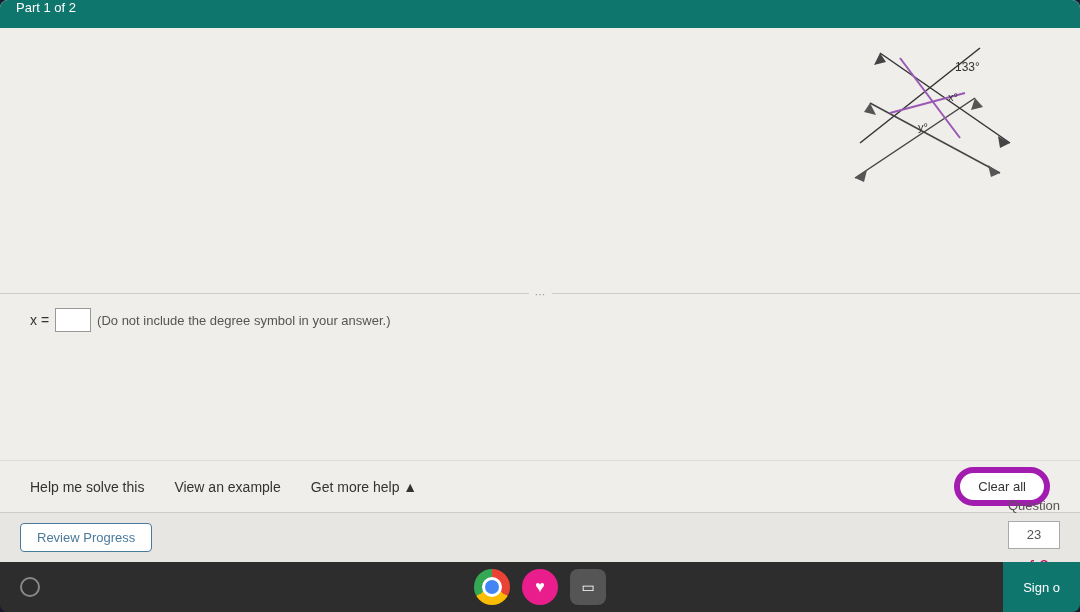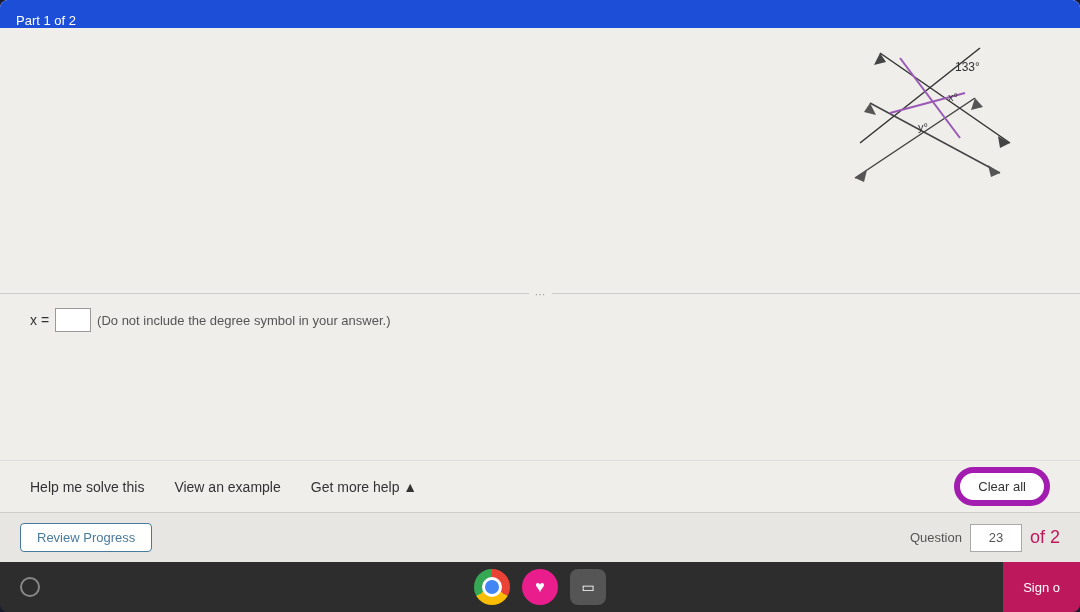--- a/index.html
+++ b/index.html
@@ -28,24 +28,24 @@
       left: 0;
       right: 0;
       bottom: 50px;
       background: #f0eeeb;
       display: flex;
       flex-direction: column;
     }
 
     
     .top-bar {
-      background: #1d4ed8;
+      background: #0f766e;
       height: 28px;
       display: flex;
-      align-items: flex-end;
+      align-items: flex-start;
       padding: 0 16px;
     }
 
     .part-label {
       color: #ffffff;
       font-size: 13px;
       font-weight: 500;
     }
 
     
@@ -176,20 +176,21 @@
       cursor: pointer;
     }
 
     .question-nav {
       margin-left: auto;
       display: flex;
       align-items: center;
       gap: 8px;
       font-size: 13px;
       color: #555;
+      flex-direction: column;
     }
 
     .question-num-box {
       width: 52px;
       height: 28px;
       border: 1px solid #aaa;
       background: white;
       display: flex;
       align-items: center;
       justify-content: center;
@@ -239,21 +240,21 @@
       background: #4285f4;
       border: 3px solid white;
     }
 
     .sign-out-btn {
       position: absolute;
       right: 0;
       top: 0;
       height: 50px;
       padding: 0 20px;
-      background: #be185d;
+      background: #0f766e;
       color: white;
       border: none;
       font-size: 13px;
       cursor: pointer;
       display: flex;
       align-items: center;
     }
 
     .taskbar-left-icon {
       position: absolute;

